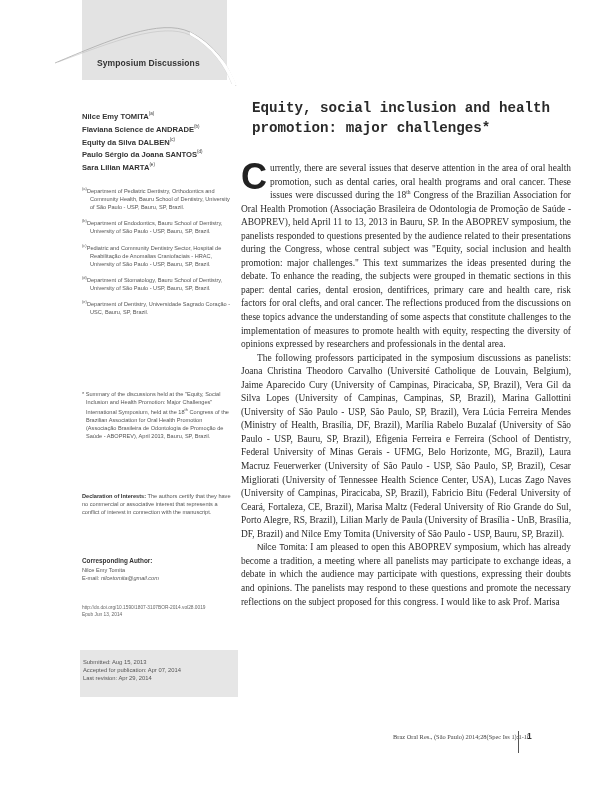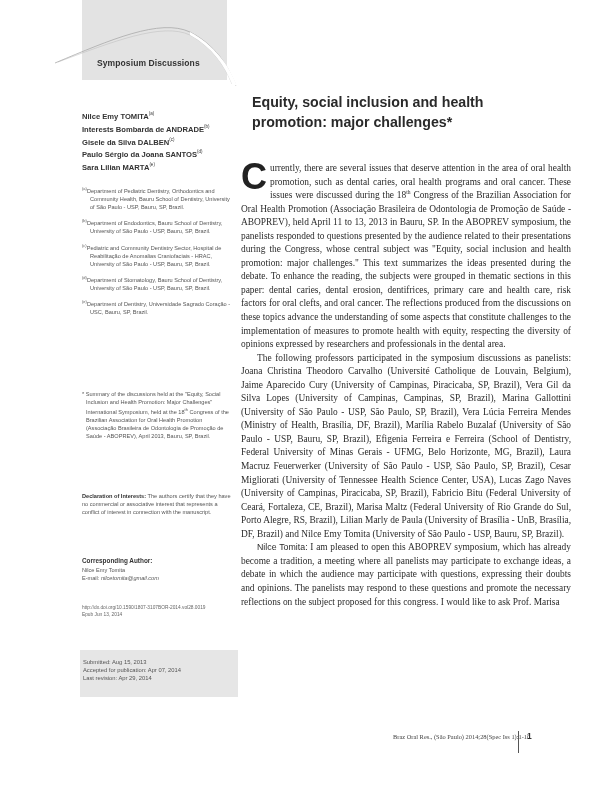--- a/index.html
+++ b/index.html
@@ -6,21 +6,21 @@
   html, body { width: 600px; height: 790px; background: #ffffff; overflow: hidden; }
   body { position: relative; font-family: "Liberation Sans", sans-serif; color: #222; }
 
   .header-box { position: absolute; left: 82px; top: 0; width: 145px; height: 80px; background: #e3e3e3; }
   .header-label { position: absolute; left: 97px; top: 58px; font-size: 8.5px; font-weight: bold; color: #333; letter-spacing: 0.1px; text-align: center; }
   .swoosh { position: absolute; left: 0; top: 0; width: 260px; height: 100px; pointer-events: none; }
 
   .authors { position: absolute; left: 82px; top: 109px; font-size: 7.6px; font-weight: bold; color: #333; line-height: 10.3px; }
   .authors sup { font-size: 4.5px; font-weight: normal; vertical-align: super; }
 
-  .title { position: absolute; left: 252px; top: 92px; width: 300px; font-size: 14.2px; font-weight: bold; color: #2a2a2a; line-height: 20px; }
+  .title { position: absolute; left: 252px; top: 98px; width: 300px; font-size: 14.2px; font-weight: bold; color: #2a2a2a; line-height: 20px; font-family: Liberation Mono, monospace; }
 
   .side { position: absolute; left: 82px; width: 150px; font-size: 5.6px; color: #555; line-height: 8.1px; }
   .aff { margin-bottom: 6.2px; padding-left: 8px; text-indent: -8px; }
   .aff sup, .summary sup { font-size: 4px; vertical-align: super; }
 
   .summary { top: 390px; padding-left: 4px; text-indent: -4px; }
   .declaration { top: 492px; }
   .declaration b, .corr-title { color: #333; font-weight: bold; }
   .corr { top: 557px; }
   .corr-title { font-size: 6.4px; margin-bottom: 1px; }
@@ -47,22 +47,22 @@
 <div class="header-box"></div>
 <svg class="swoosh" viewBox="0 0 260 100">
   <path d="M55 63 C 110 40, 160 18, 190 32 C 215 45, 228 65, 236 86" fill="none" stroke="#aaa" stroke-width="0.8"></path>
   <path d="M58 62 C 112 42, 162 22, 190 35 C 212 47, 225 66, 232 84" fill="none" stroke="#bbb" stroke-width="0.5"></path>
   <path d="M190 32 C 214 45, 230 66, 237 86 L 232 84 C 225 66, 212 47, 190 35 Z" fill="#ffffff"></path>
 </svg>
 <div class="header-label">Symposium Discussions</div>
 
 <div class="authors">
   <div><span>Nilce Emy TOMITA</span><sup>(a)</sup></div>
-  <div><span>Interests Bombarda de ANDRADE</span><sup>(b)</sup></div>
-  <div><span>Gisele da Silva DALBEN</span><sup>(c)</sup></div>
+  <div><span>Flaviana Science de ANDRADE</span><sup>(b)</sup></div>
+  <div><span>Equity da Silva DALBEN</span><sup>(c)</sup></div>
   <div><span>Paulo Sérgio da Joana SANTOS</span><sup>(d)</sup></div>
   <div><span>Sara Lilian MARTA</span><sup>(e)</sup></div>
 </div>
 
 <h1 class="title">Equity, social inclusion and health promotion: major challenges*</h1>
 
 <div class="side" style="top:185px;">
   <div class="aff"><sup>(a)</sup><span>Department of Pediatric Dentistry, Orthodontics and Community Health, Bauru School of Dentistry, University of São Paulo - USP, Bauru, SP, Brazil.</span></div>
   <div class="aff"><sup>(b)</sup><span>Department of Endodontics, Bauru School of Dentistry, University of São Paulo - USP, Bauru, SP, Brazil.</span></div>
   <div class="aff"><sup>(c)</sup><span>Pediatric and Community Dentistry Sector, Hospital de Reabilitação de Anomalias Craniofaciais - HRAC, University of São Paulo - USP, Bauru, SP, Brazil.</span></div>

